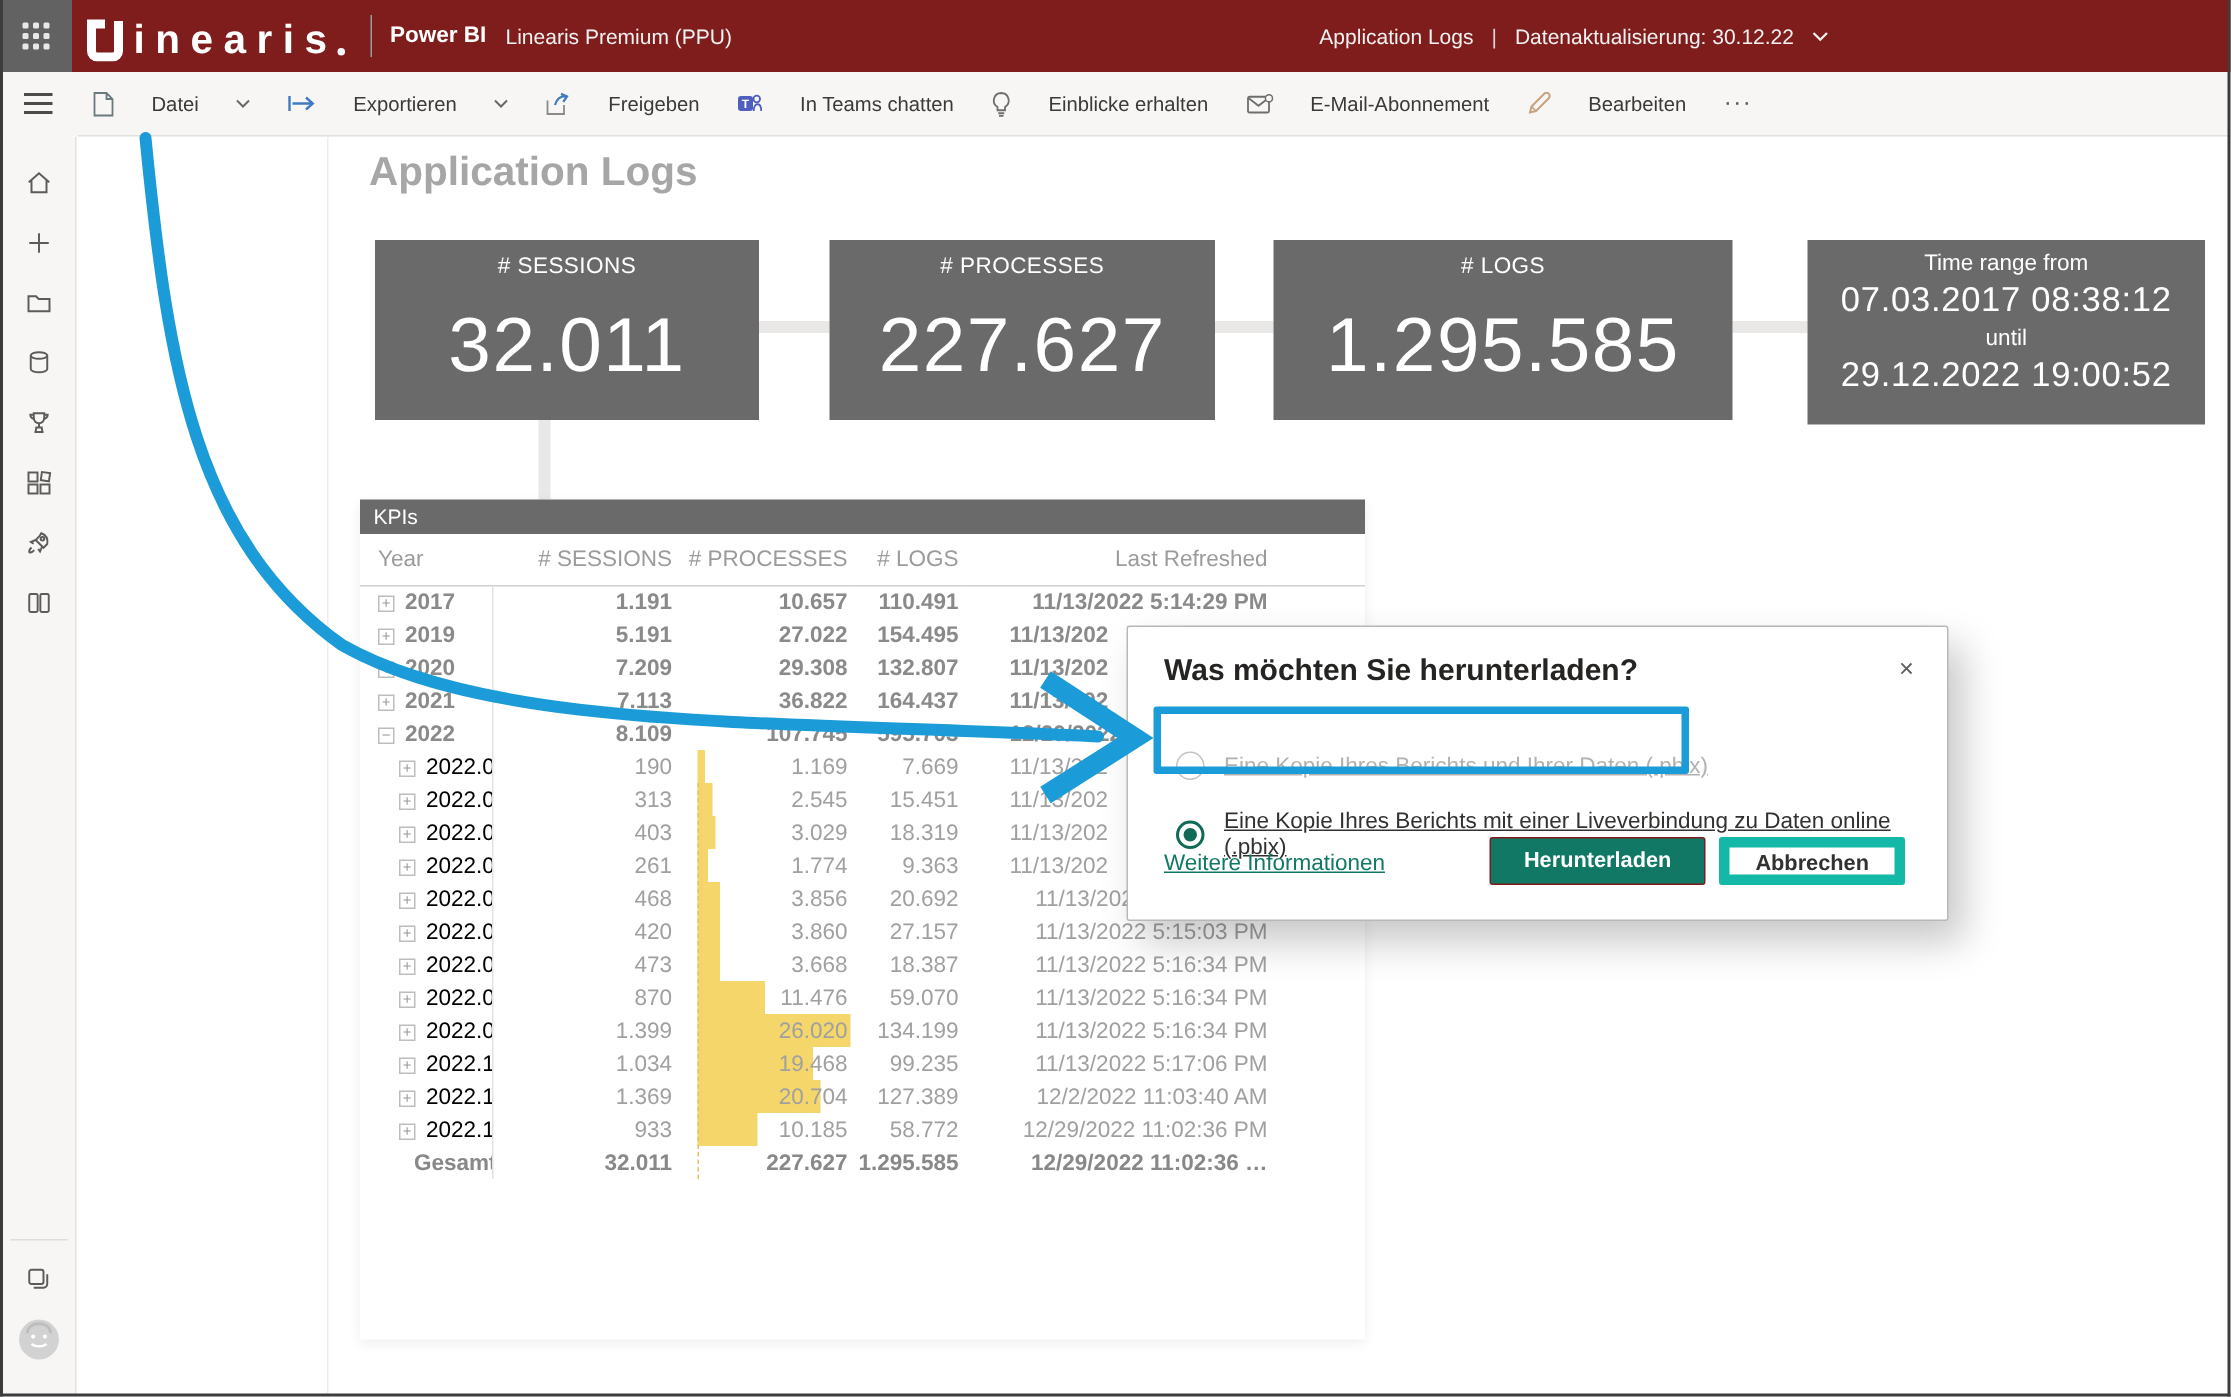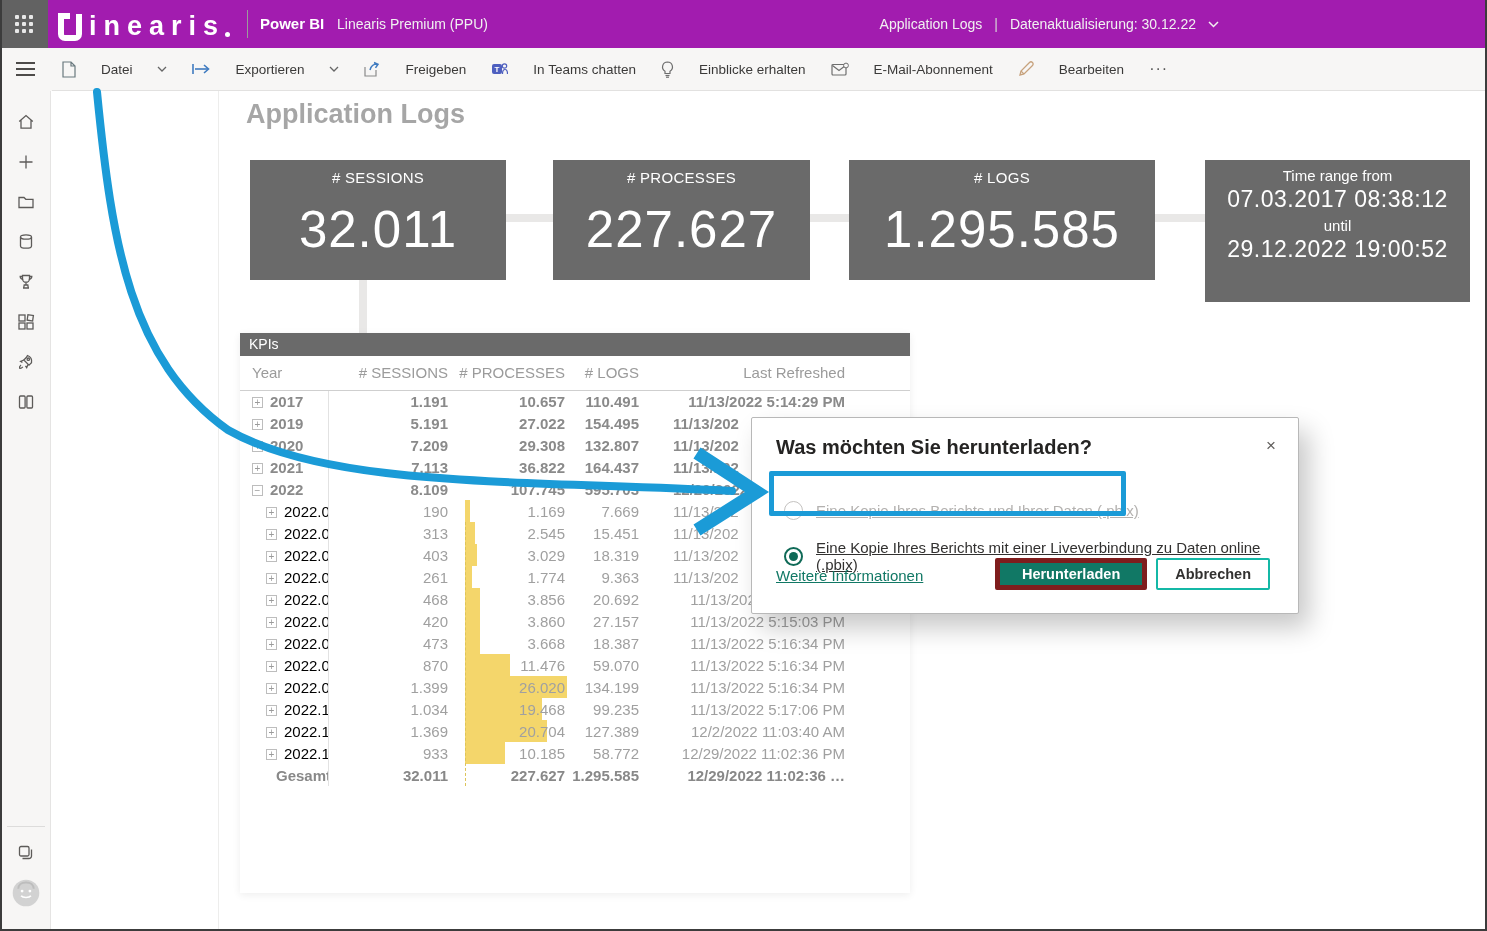--- a/index.html
+++ b/index.html
@@ -4,21 +4,21 @@
 <style>
   * { margin:0; padding:0; box-sizing:border-box; }
   html,body { width:1487px; height:931px; overflow:hidden; background:#fff;
     font-family:"Liberation Sans", sans-serif; }
 
   
   .winframe { position:absolute; inset:0; border:2px solid #3c3c3c; border-top:none;
     pointer-events:none; z-index:99; }
 
   
-  .topbar { position:absolute; left:0; top:0; width:1487px; height:48px; background:#a21caf; z-index:20; }
+  .topbar { position:absolute; left:0; top:0; width:1487px; height:48px; background:#7f1d1d; z-index:20; }
   .waffle { position:absolute; left:0; top:0; width:48px; height:48px; background:#626262;
     display:flex; align-items:center; justify-content:center; cursor:pointer; }
   .waffle-grid { display:grid; grid-template-columns:repeat(3,4px); grid-gap:3px; }
   .waffle-grid i { width:4px; height:4px; background:#e8e8e8; border-radius:1px; }
   .logo { position:absolute; left:58px; top:7px; height:34px; display:flex; align-items:flex-end; color:#fff; }
   .logo-u { width:24px; height:27px; border:6px solid #fff; border-top:none;
     border-radius:0 0 7px 7px; margin-right:7px; position:relative; }
   .logo-u::before { content:""; position:absolute; left:-6px; top:-1px; width:12px; height:6px; background:#fff; }
   .logo-text { font-size:27px; font-weight:bold; letter-spacing:7px; line-height:30px; }
   .logo-dot { width:5px; height:5px; background:#fff; border-radius:50%; margin:0 0 4px 0; }
@@ -54,21 +54,21 @@
 
   
   .page-title { position:absolute; left:246px; top:99px; font-size:27px; font-weight:bold; color:#a6a6a6; z-index:6; }
 
   .card { position:absolute; background:#6a6a6a; color:#fff; text-align:center; z-index:8; }
   .card-label { font-size:15px; margin-top:9px; letter-spacing:.3px; }
   .card-value { font-size:51px; font-weight:400; margin-top:14px; letter-spacing:1px; }
   .c1 { left:250px; top:160px; width:256px; height:120px; }
   .c2 { left:553px; top:160px; width:257px; height:120px; }
   .c3 { left:849px; top:160px; width:306px; height:120px; }
-  .c4 { left:1205px; top:160px; width:265px; height:142px; }
+  .c4 { left:1205px; top:160px; width:265px; height:123px; }
   .tr-line1 { font-size:15px; margin-top:7px; }
   .tr-big   { font-size:23px; font-weight:500; margin-top:2px; letter-spacing:.5px; }
   .tr-until { font-size:15px; margin-top:4px; }
   .conn { position:absolute; background:#e9e8e7; z-index:7; }
 
   
   .visual { position:absolute; left:240px; top:333px; width:670px; height:560px; background:#fff;
     box-shadow:0 2px 8px rgba(0,0,0,.07); z-index:10; }
   .kpis-bar { height:23px; background:#6a6a6a; color:#fff; font-size:14px; line-height:23px; padding-left:9px; }
   table.kpi { border-collapse:collapse; table-layout:fixed; width:670px; }
@@ -103,22 +103,22 @@
   .opt2 { top:121px; color:#323130; }
   .radio { width:19px; height:19px; border-radius:50%; flex:none; }
   .r-off { border:1.5px solid #c4c2c0; }
   .r-on  { border:2px solid #0f6a57; display:flex; align-items:center; justify-content:center; }
   .r-on i { width:9px; height:9px; border-radius:50%; background:#0f6a57; }
   .dlg-link { position:absolute; left:24px; bottom:29px; font-size:15px; color:#117865;
     text-decoration:underline; cursor:pointer; }
   .dlg-buttons { position:absolute; right:28px; bottom:23px; display:flex; gap:9px; }
   .btn { height:32px; font-size:14.5px; font-weight:bold; border-radius:2px; cursor:pointer;
     font-family:"Liberation Sans", sans-serif; }
-  .btn-primary { background:#117865; color:#fff; border:5px solid #7f1d1d; padding:0 22px; }
-  .btn-sec { background:#fff; color:#323130; border:2px solid #14b8a6; padding:3px 17px; }
+  .btn-primary { background:#117865; color:#fff; border:1px solid #7f1d1d; padding:0 22px; }
+  .btn-sec { background:#fff; color:#323130; border:7px solid #14b8a6; padding:3px 17px; }
 
   
   .hl-box { position:absolute; left:769px; top:471px; width:357px; height:45px;
     border:5px solid #1b9bd7; border-radius:2px; z-index:50; pointer-events:none; }
   svg.arrow { position:absolute; left:0; top:0; z-index:55; pointer-events:none; }
 </style>
 </head>
 <body>
 
 <div class="topbar">

